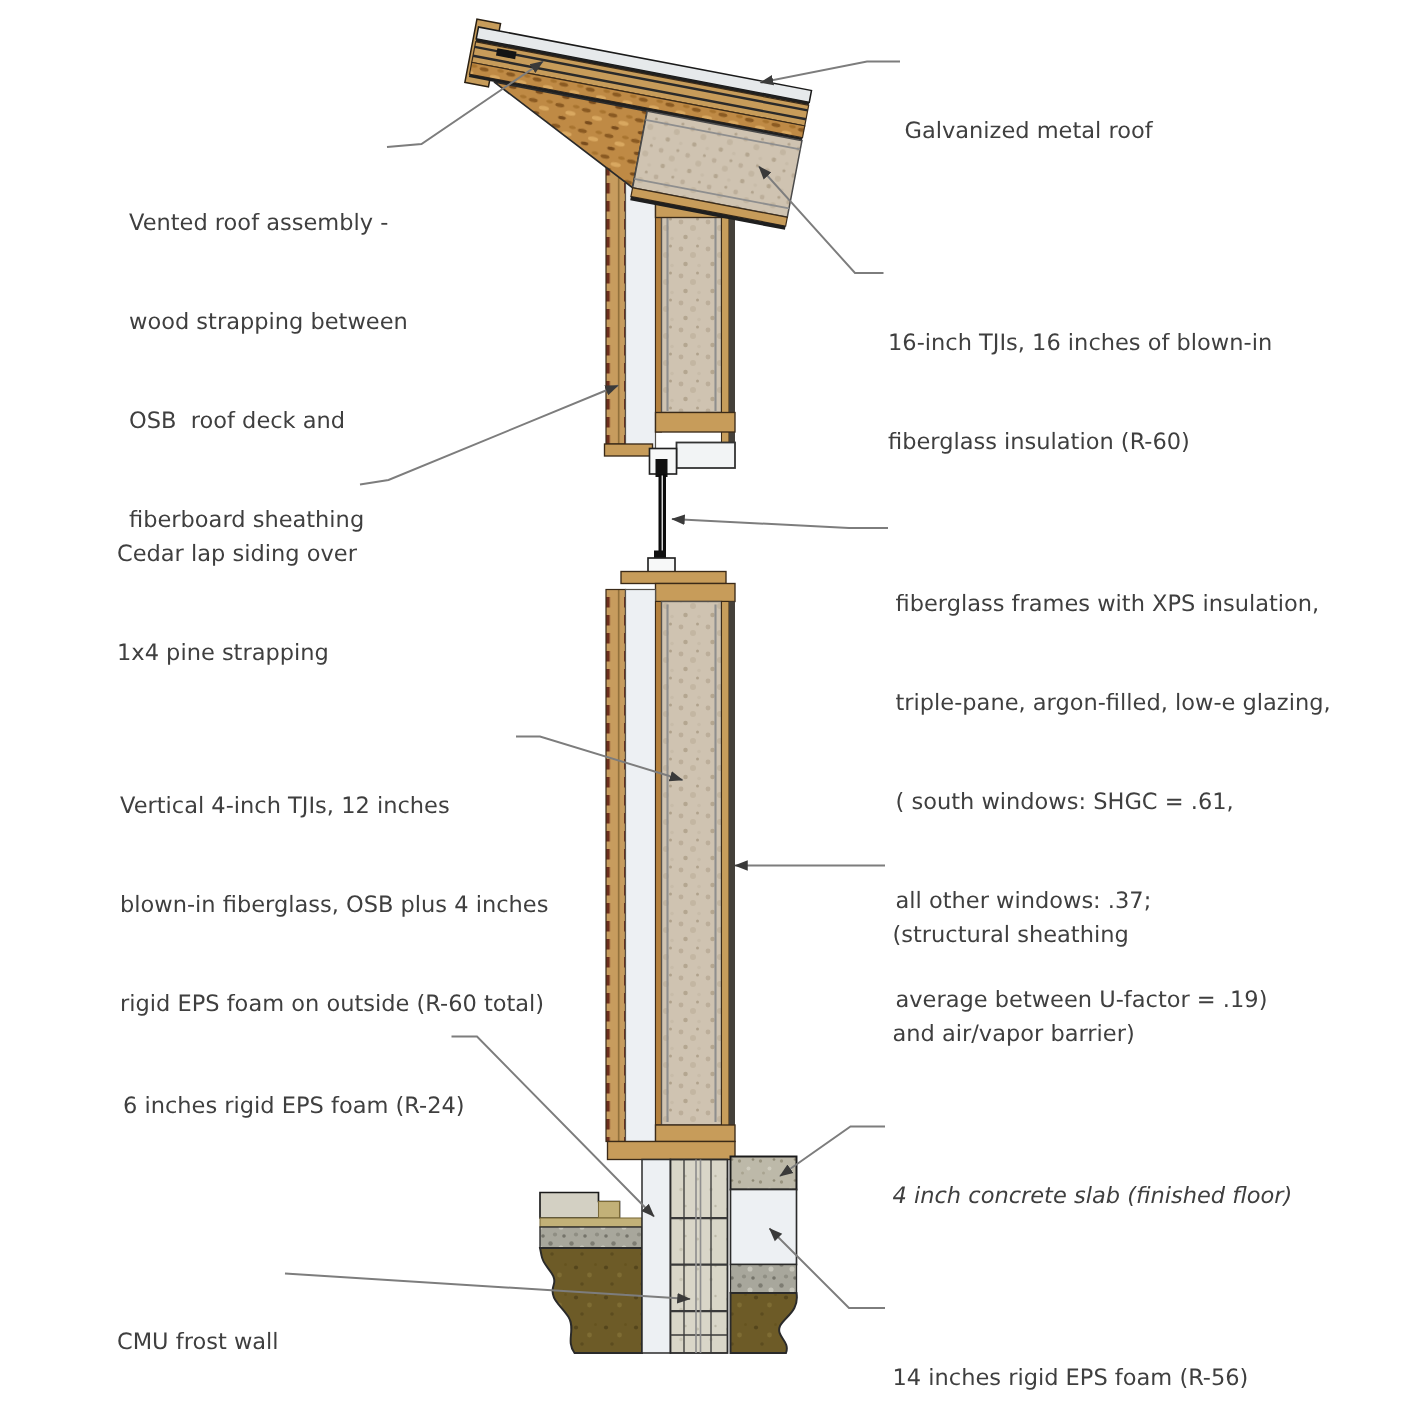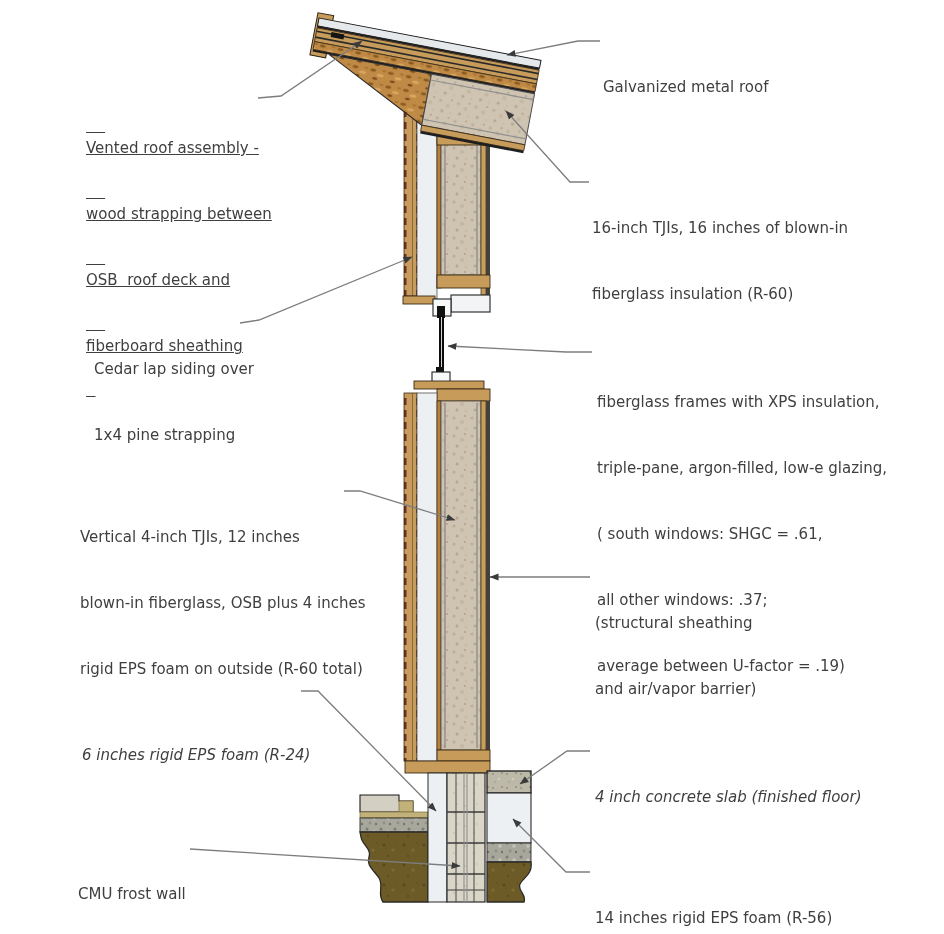--- a/index.html
+++ b/index.html
@@ -168,33 +168,33 @@
     <path d="M590,751 L567,751 L520,784" marker-end="url(#arr)"></path>
     <path d="M190,849 L460,866" marker-end="url(#arr)"></path>
     <path d="M590,872 L566,872 L513,819" marker-end="url(#arr)"></path>
   </g>
 </svg>
 
   <div class="label" style="left:603px;top:32px;">
     <div class="ln">Galvanized metal roof</div>
   </div>
 
-  <div class="label" style="left:86px;top:93px;text-decoration:underline;">
+  <div class="label" style="left:86px;top:93px;">
     <div class="ln">Vented roof assembly -</div>
     <div class="ln">wood strapping between</div>
     <div class="ln">OSB  roof deck and</div>
     <div class="ln">fiberboard sheathing</div>
   </div>
 
   <div class="label" style="left:592px;top:173px;">
     <div class="ln">16-inch TJIs, 16 inches of blown-in</div>
     <div class="ln">fiberglass insulation (R-60)</div>
   </div>
 
-  <div class="label" style="left:94px;top:314px;">
+  <div class="label" style="left:78px;top:314px;">
     <div class="ln">Cedar lap siding over</div>
     <div class="ln">1x4 pine strapping</div>
   </div>
 
   <div class="label" style="left:597px;top:347px;">
     <div class="ln">fiberglass frames with XPS insulation,</div>
     <div class="ln">triple-pane, argon-filled, low-e glazing,</div>
     <div class="ln">( south windows: SHGC = .61,</div>
     <div class="ln">all other windows: .37;</div>
     <div class="ln">average between U-factor = .19)</div>
@@ -204,21 +204,21 @@
     <div class="ln">Vertical 4-inch TJIs, 12 inches</div>
     <div class="ln">blown-in fiberglass, OSB plus 4 inches</div>
     <div class="ln">rigid EPS foam on outside (R-60 total)</div>
   </div>
 
   <div class="label" style="left:595px;top:568px;">
     <div class="ln">(structural sheathing</div>
     <div class="ln">and air/vapor barrier)</div>
   </div>
 
-  <div class="label" style="left:82px;top:700px;font-style:italic;">
+  <div class="label" style="left:82px;top:682px;">
     <div class="ln">6 inches rigid EPS foam (R-24)</div>
   </div>
 
   <div class="label" style="left:595px;top:742px;font-style:italic;">
     <div class="ln">4 inch concrete slab (finished floor)</div>
   </div>
 
   <div class="label" style="left:78px;top:839px;">
     <div class="ln">CMU frost wall</div>
   </div>

